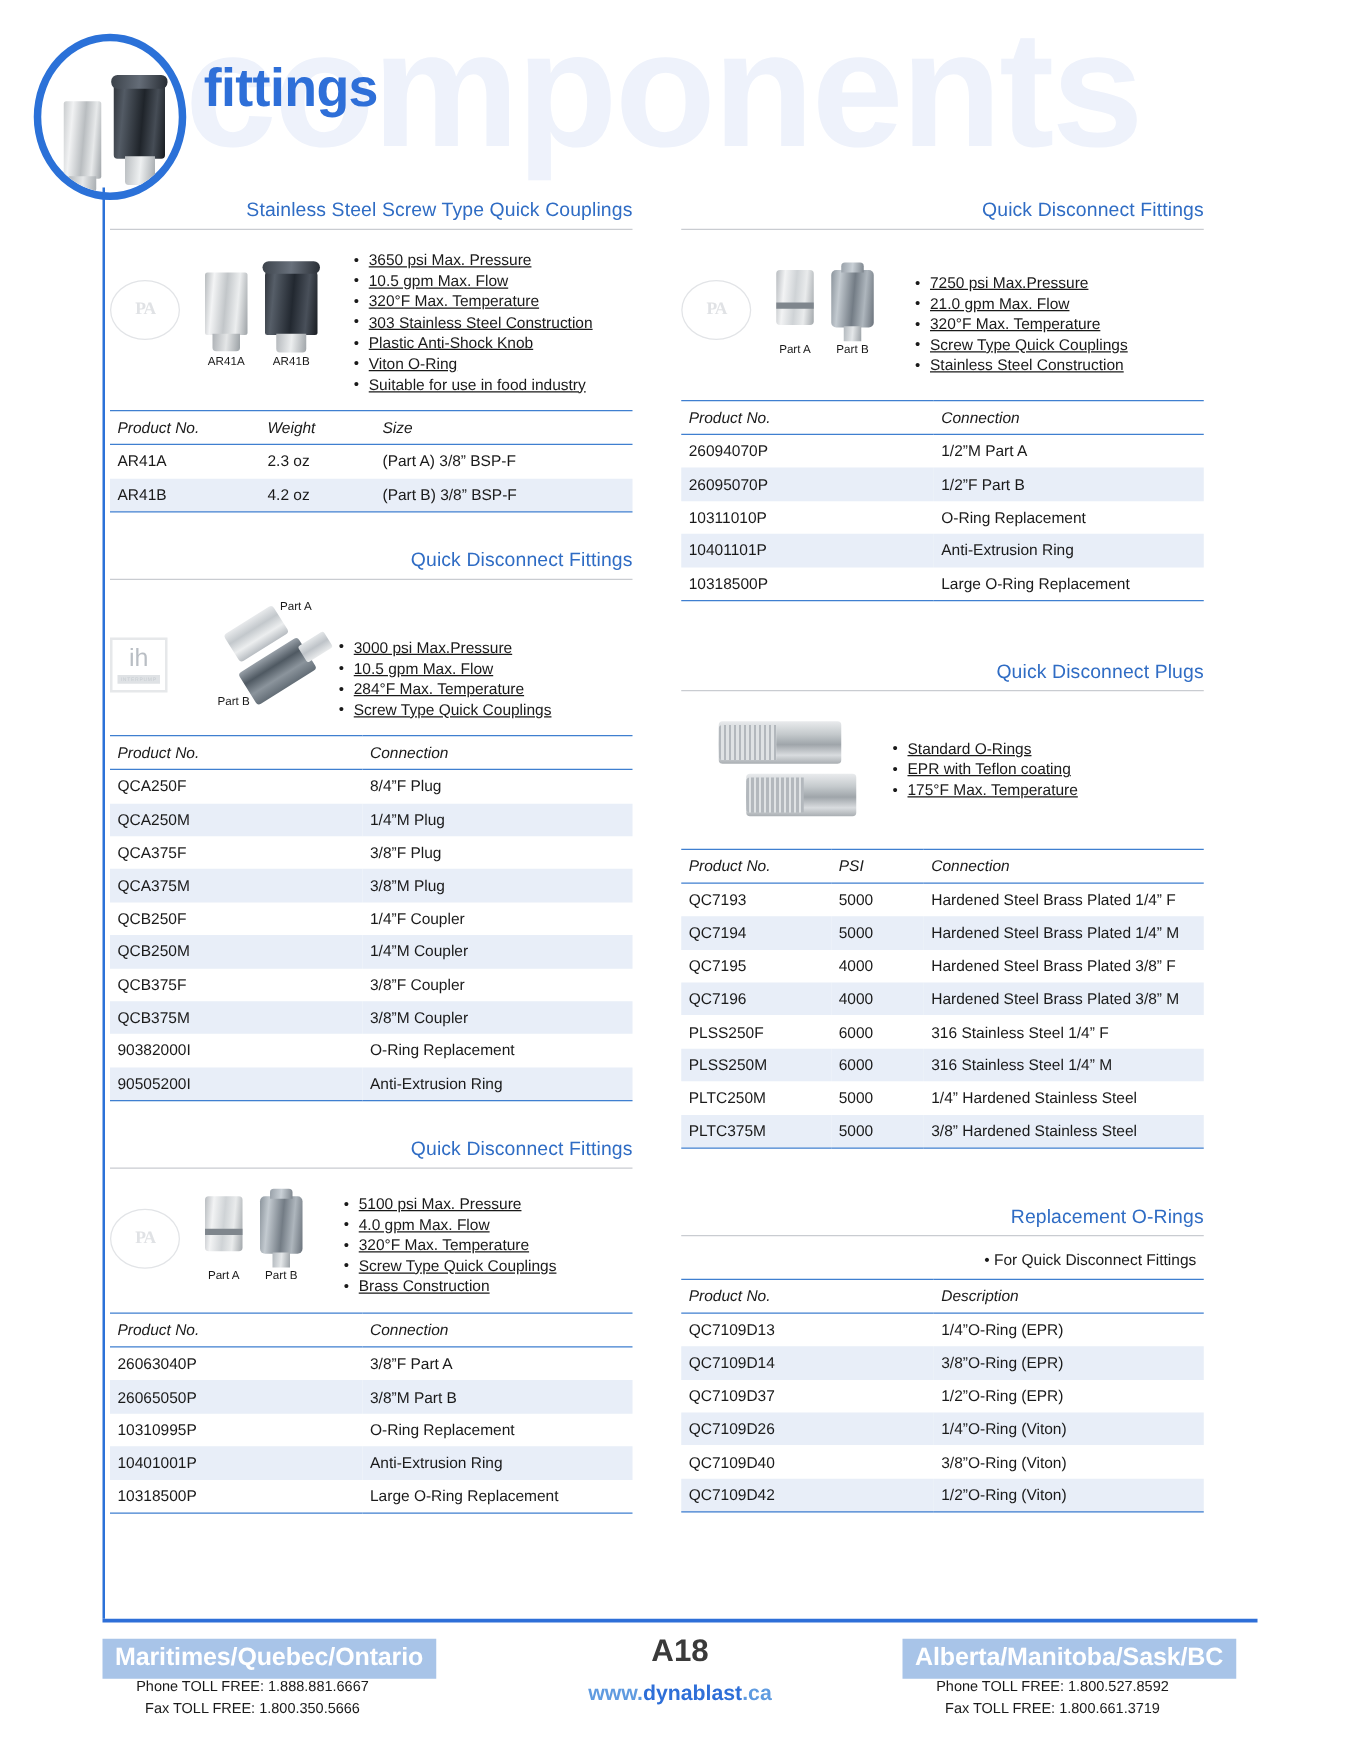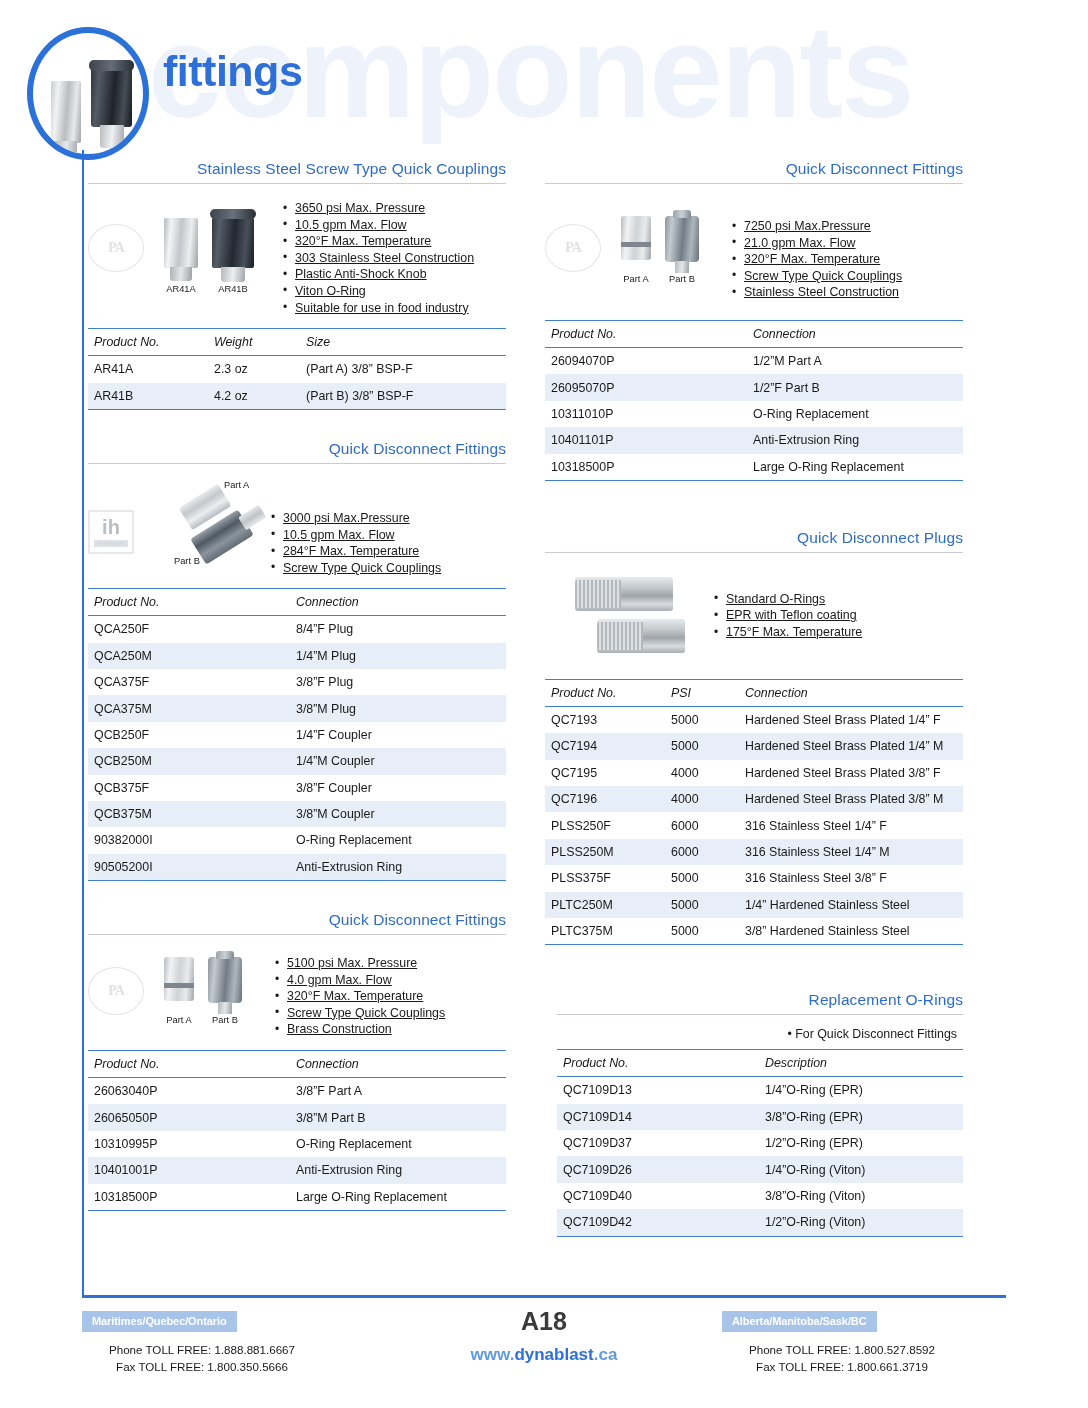--- a/index.html
+++ b/index.html
@@ -91,21 +91,21 @@
   .pa-mark {
     width: 56px; height: 48px; border: 1.6px solid #e2e4e7; border-radius: 50%;
     display: flex; align-items: center; justify-content: center;
     font-size: 14px; font-weight: 700; color: #e0e2e5; letter-spacing: -1px;
     font-family: "Liberation Serif", serif;
   }
   .ih-mark {
     width: 46px; height: 44px; border: 2px solid #e6e8ea;
     display: flex; flex-direction: column; align-items: center; justify-content: center;
   }
-  .ih-glyph { font-size: 20px; font-weight: 700; color: #b9bec4; line-height: 1; }
+  .ih-glyph { font-size: 20px; font-weight: 400; color: #b9bec4; line-height: 1; }
   .ih-sub { font-size: 4px; letter-spacing: 0.6px; color: #c8cdd2; background:#dfe2e5; padding:1px 3px; margin-top:3px;}
 
   
   .photo-row { display: flex; align-items: flex-end; gap: 14px; }
   .pcap { font-size: 9.3px; text-align: center; margin-top: 4px; color: #1a1a1a; }
   .pwrap { display: flex; flex-direction: column; align-items: center; }
 
   .cpl-steel {
     width: 34px; height: 50px;
     background: linear-gradient(95deg,#b6babd 0%,#f3f4f5 20%,#c2c6c9 48%,#eceeef 74%,#9ea3a7 100%);
@@ -197,21 +197,21 @@
   
   .oring-note {
     text-align: right; font-size: 12.4px; padding: 8px 6px 8px 0;
   }
   .oring-note span::before { content: "\2022  "; }
 
   
   .footer { position: absolute; left: 0; top: 1303px; width: 1088px; }
   .region {
     position: absolute; background: #a8c4e8; color: #ffffff;
-    font-weight: 700; font-size: 11px; padding: 4px 10px 5px 10px; letter-spacing: -0.1px;
+    font-weight: 700; font-size: 20px; padding: 4px 10px 5px 10px; letter-spacing: -0.1px;
   }
   .region-left { left: 82px; top: 8px; }
   .region-right { left: 722px; top: 8px; }
   .contact {
     position: absolute; font-size: 11.6px; line-height: 17px; text-align: center; color: #1a1a1a;
   }
   .contact-left { left: 82px; top: 38px; width: 240px; }
   .contact-right { left: 722px; top: 38px; width: 240px; }
   .pageno {
     position: absolute; left: 0; top: 4px; width: 1088px; text-align: center;
@@ -531,39 +531,34 @@
               <td>PLSS250F</td>
               <td>6000</td>
               <td>316 Stainless Steel 1/4” F</td>
             </tr>
           <tr>
               <td>PLSS250M</td>
               <td>6000</td>
               <td>316 Stainless Steel 1/4” M</td>
             </tr>
           <tr>
-              <td>PLSS375F</td>
-              <td>5000</td>
-              <td>316 Stainless Steel 3/8” F</td>
-            </tr>
-          <tr>
               <td>PLTC250M</td>
               <td>5000</td>
               <td>1/4” Hardened Stainless Steel</td>
             </tr>
           <tr>
               <td>PLTC375M</td>
               <td>5000</td>
               <td>3/8” Hardened Stainless Steel</td>
             </tr>
         </tbody>
       </table>
     </div>
 
-    <div class="section" style="margin-top:46px;margin-left:12px;">
+    <div class="section" style="margin-top:46px;">
       <div class="sec-head">Replacement O-Rings</div>
       <div class="sec-rule"></div>
       <div class="oring-note">
         <span>For Quick Disconnect Fittings</span>
       </div>
       <table>
         <thead>
             <tr>
           <th style="width:202px;">Product No.</th>
           <th>Description</th>

